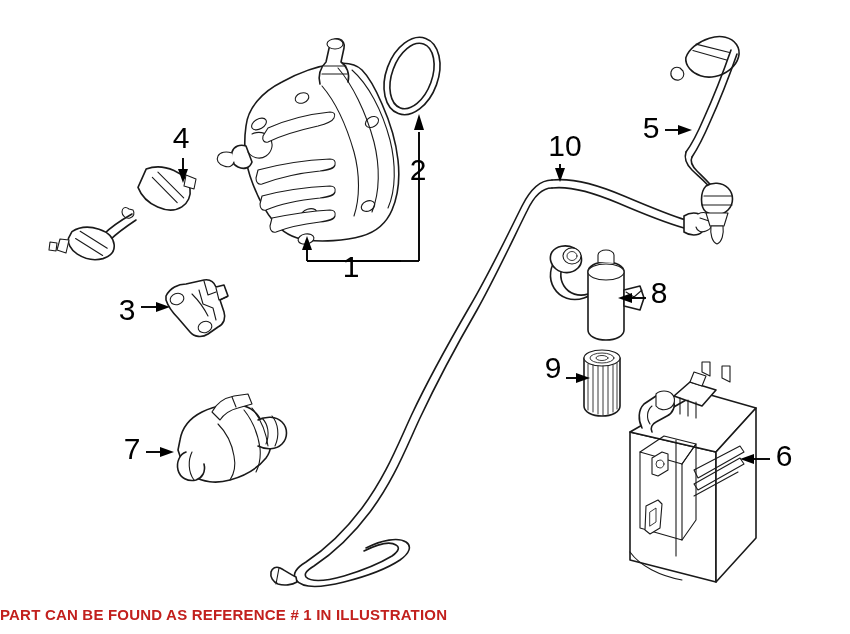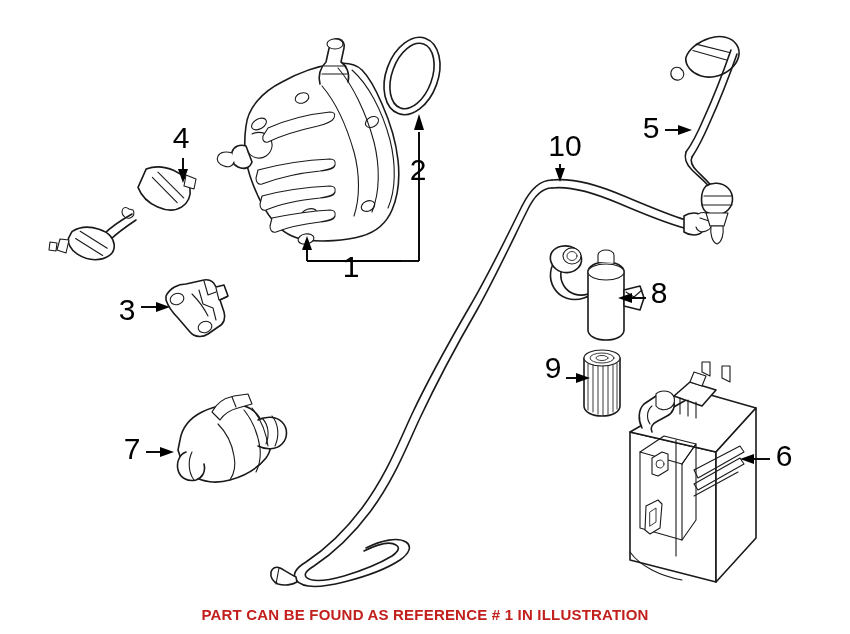--- a/index.html
+++ b/index.html
@@ -31,21 +31,20 @@
     font-family:"Liberation Sans", sans-serif;
     font-size:30px;
     font-weight:400;
     fill:#000000;
   }
   .footer-caption{
     position:absolute;
     left:0;
     top:606px;
     width:850px;
-    text-align:center;
     font-family:"Liberation Sans", sans-serif;
     font-size:15px;
     font-weight:bold;
     color:#c2201d;
     letter-spacing:0.2px;
     white-space:nowrap;
   }
 </style>
 </head>
 <body>

